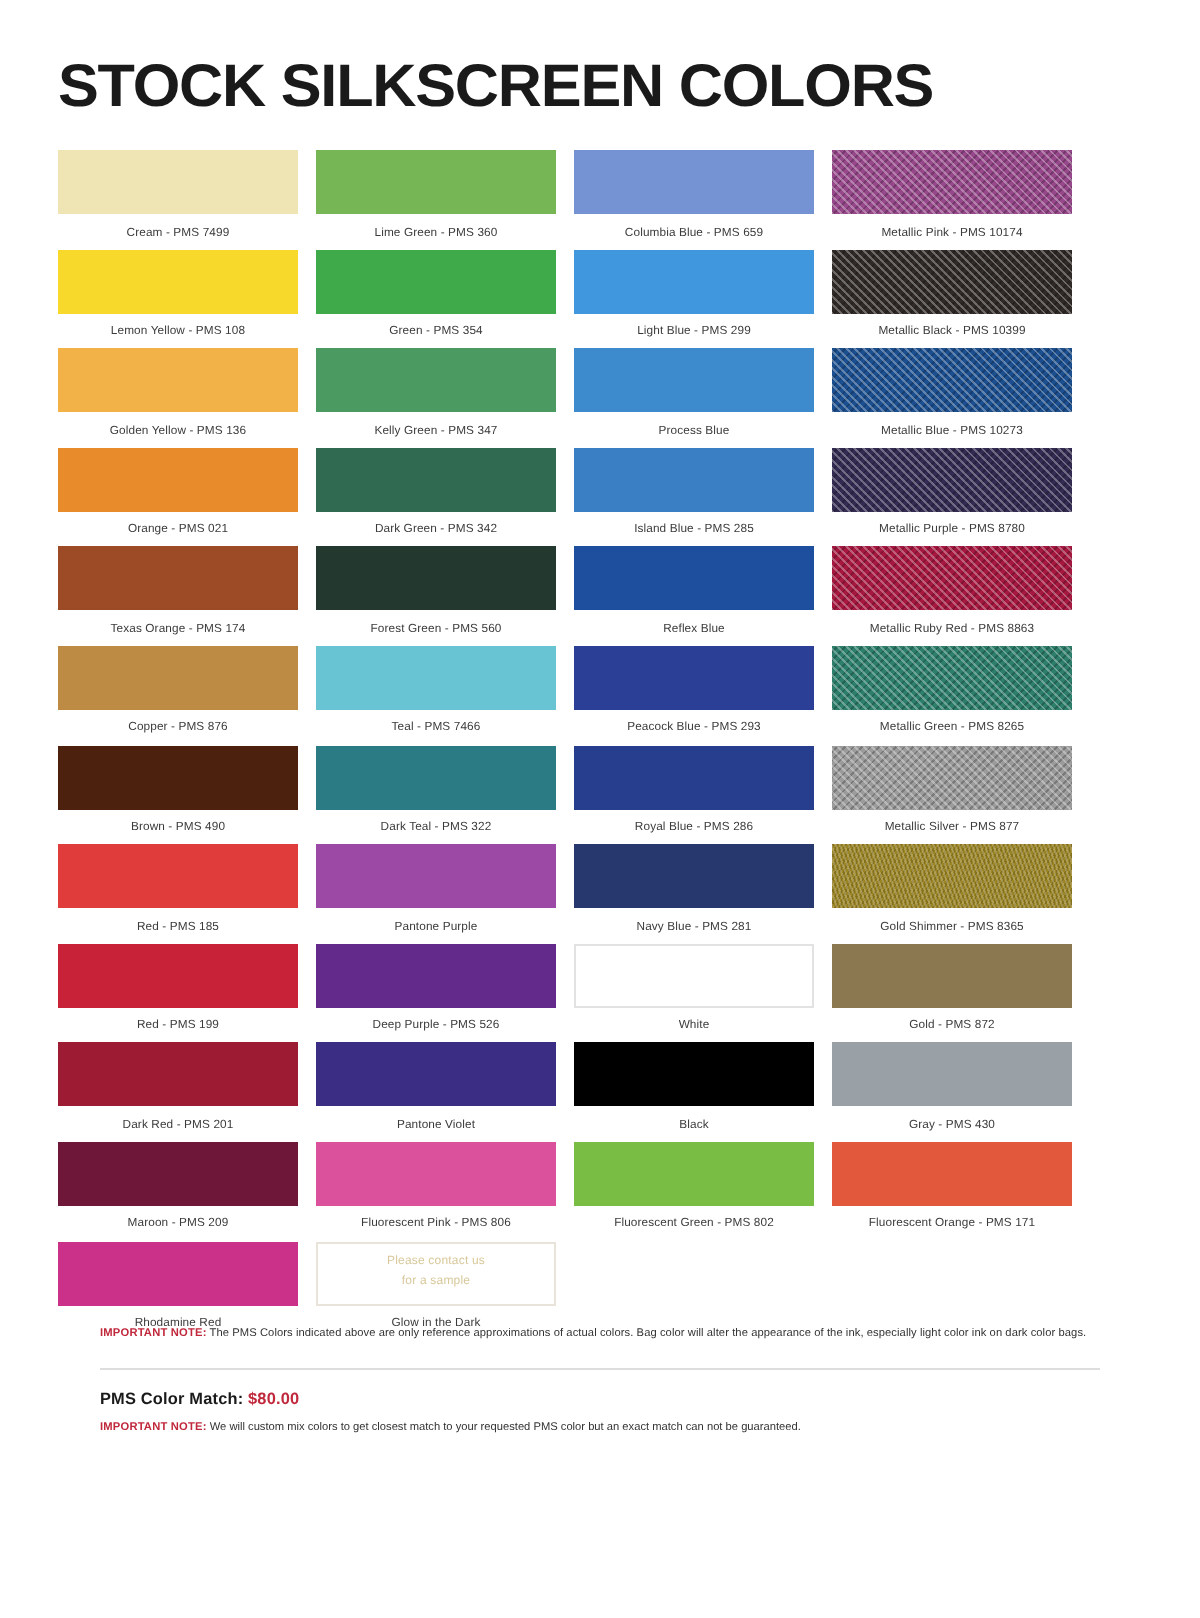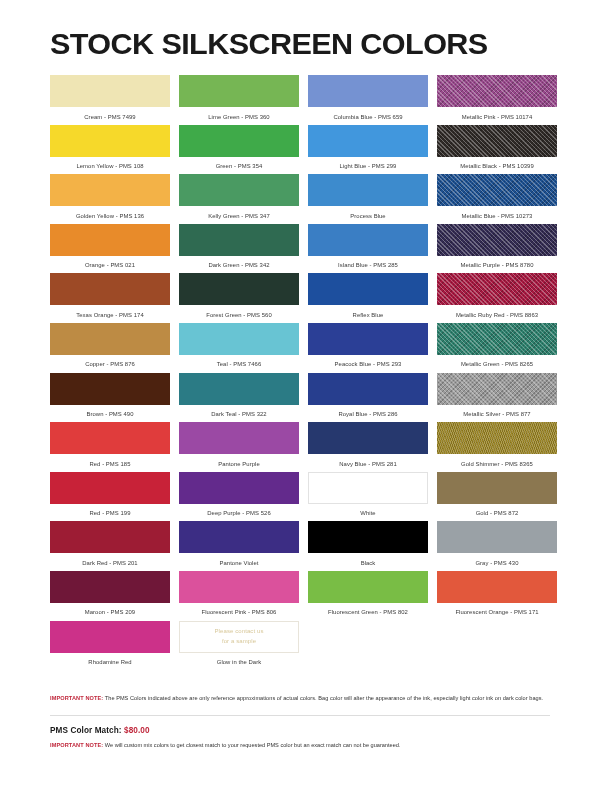--- a/index.html
+++ b/index.html
@@ -13,21 +13,21 @@
     font-family: "Liberation Sans", sans-serif;
     color: #231f20;
     overflow: hidden;
     position: relative;
   }
   .page {
     width: 600px;
     height: 809px;
     position: relative;
     box-sizing: border-box;
-    padding: 0 50px;
+    padding: 0 29px;
     background: #fff;
   }
   .page-title {
     font-family: "Liberation Sans", sans-serif;
     font-weight: bold;
     font-size: 30px;
     letter-spacing: -0.6px;
     color: #1a1a1a;
     margin: 0;
     padding-top: 29px;
@@ -98,21 +98,21 @@
     line-height: 1;
     color: #3b3b3b;
     padding-top: 7.5px;
     letter-spacing: 0.06px;
     white-space: nowrap;
   }
   .footer {
     position: absolute;
     left: 50px;
     right: 50px;
-    top: 694px;
+    top: 663px;
   }
   .note-block {
     font-size: 5.6px;
     line-height: 1.75;
     color: #333333;
     letter-spacing: 0.04px;
   }
   .note-strong {
     color: #c0283c;
     font-weight: bold;

